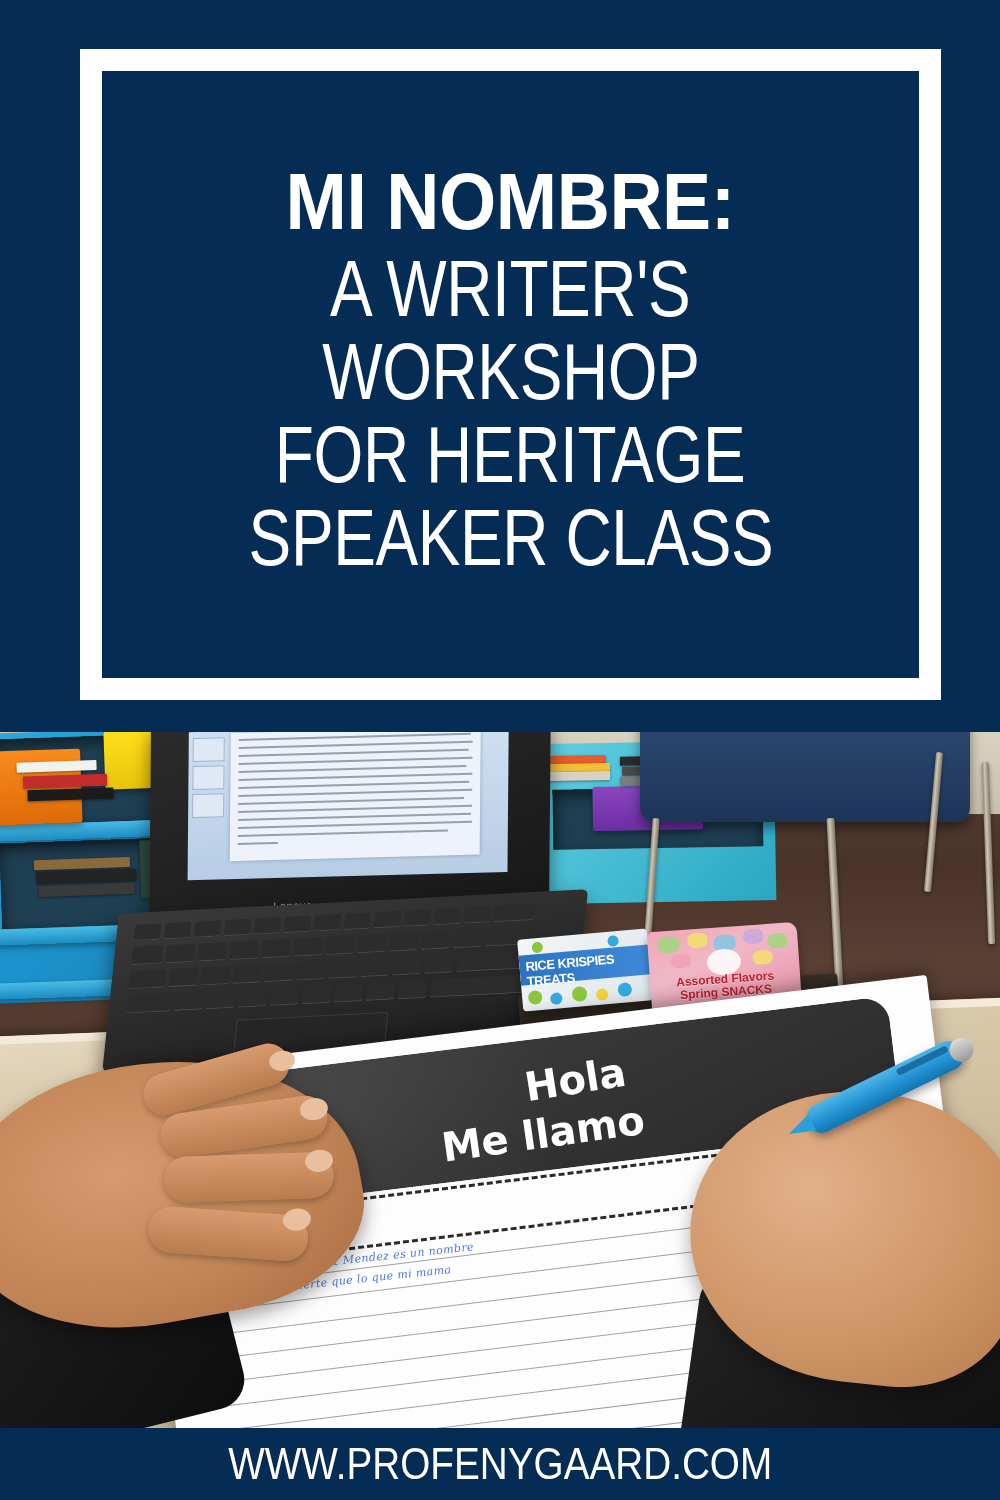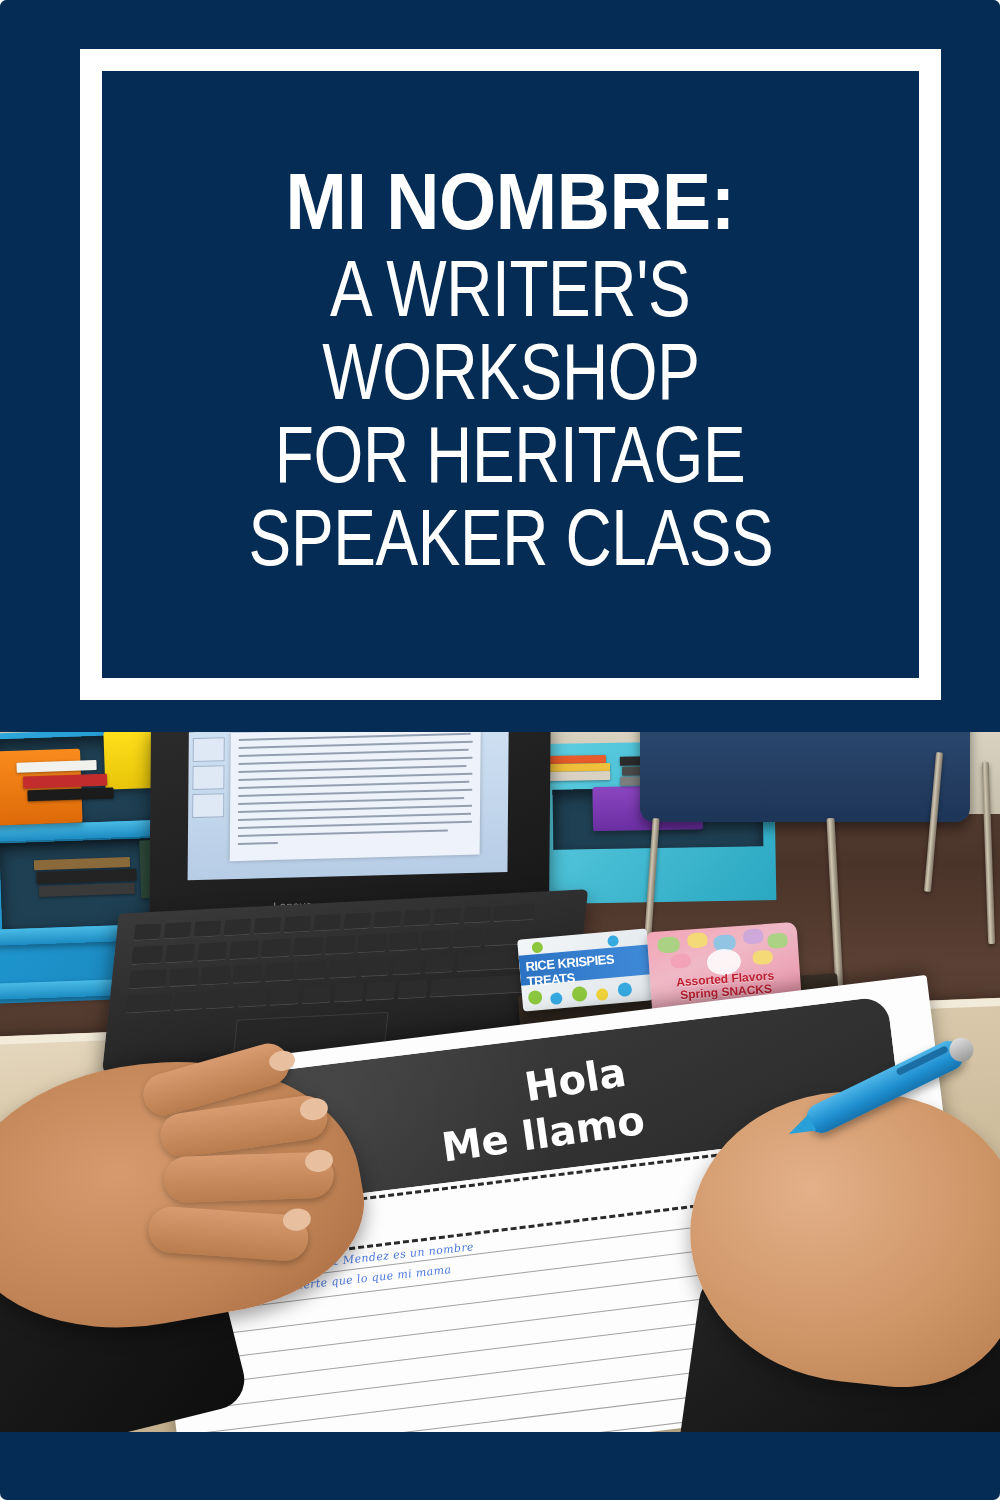--- a/index.html
+++ b/index.html
@@ -11,21 +11,20 @@
   body {
     font-family: "Liberation Sans", sans-serif;
   }
 
   #pin {
     position: relative;
     width: 1000px;
     height: 1500px;
     overflow: hidden;
     background: #052C55;
-    border-radius: 7px;
   }
 
   
   .title-block {
     position: absolute;
     left: 0;
     top: 0;
     width: 1000px;
     height: 732px;
     background: #052C55;
@@ -636,14 +635,17 @@
 
     <div class="ph-layer sleeve-right"></div>
     <div class="ph-layer hand-right"></div>
     <div class="ph-layer pen">
       <div class="pen-tip"></div>
       <div class="pen-clip"></div>
       <div class="pen-knob"></div>
     </div>
   </div>
 
+  <div class="footer">
+    <div class="footer-url">WWW.PROFENYGAARD.COM</div>
+  </div>
 
 </div>
 
 </body></html>

